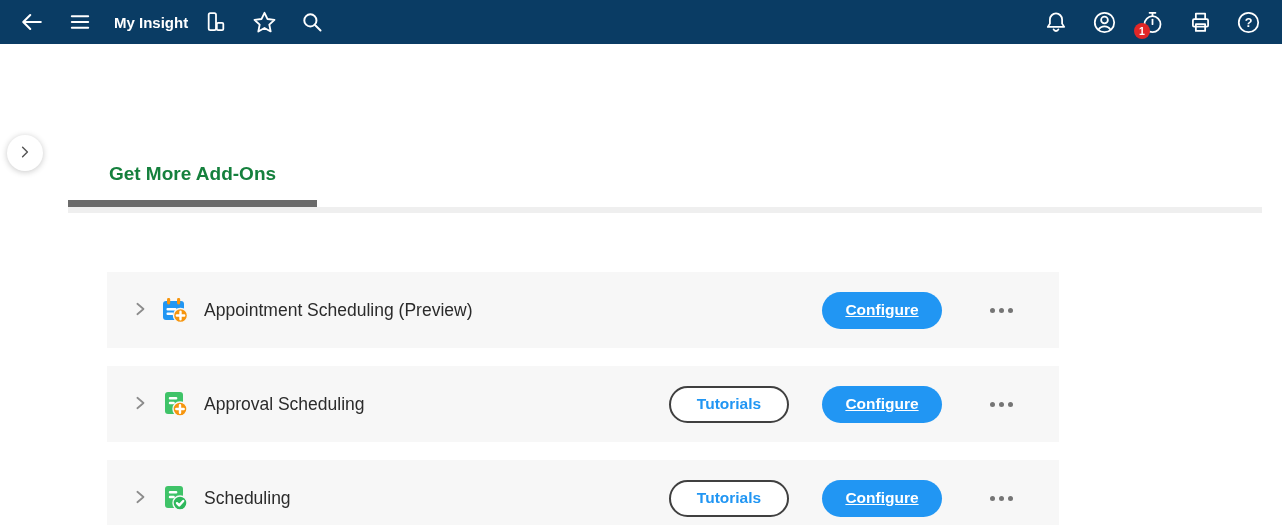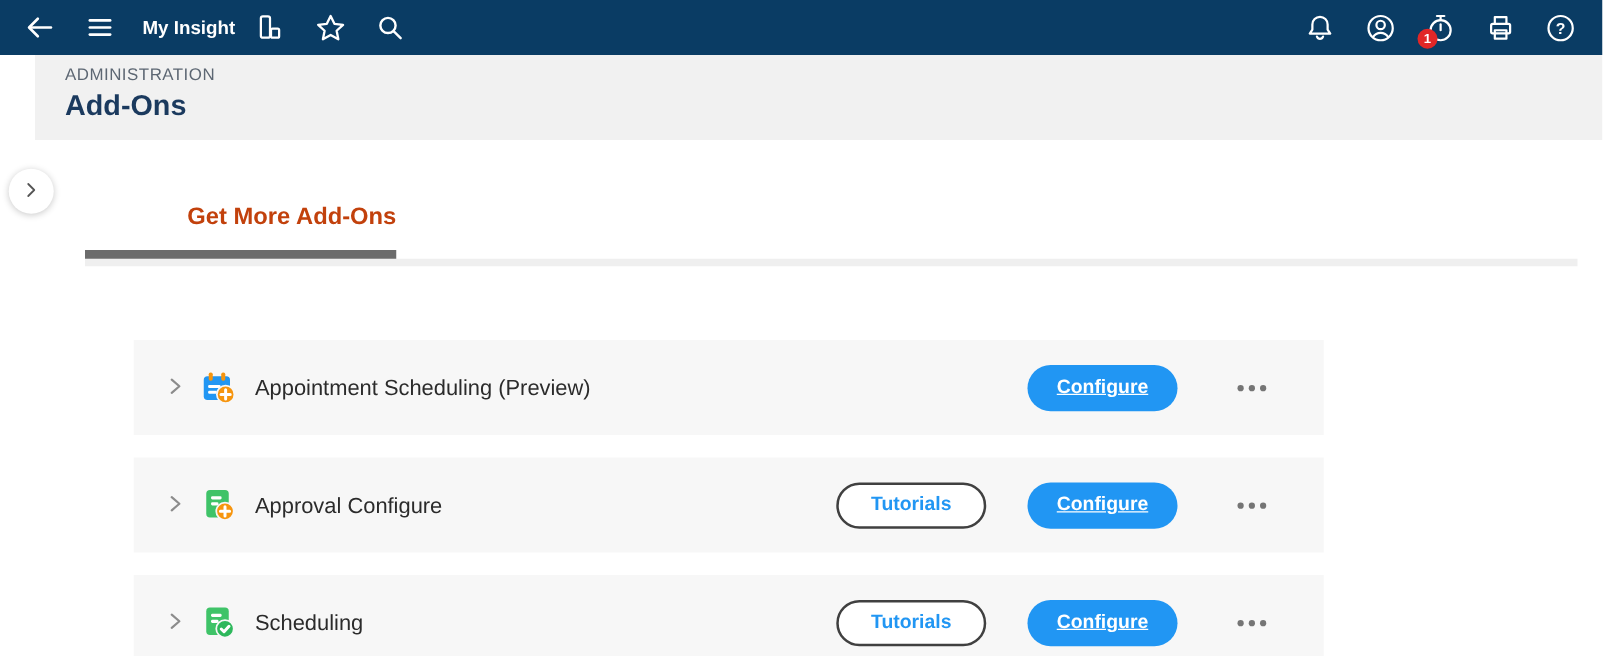--- a/index.html
+++ b/index.html
@@ -29,21 +29,21 @@
   
   .expander { position:absolute; left:7px; top:135px; width:36px; height:36px; border-radius:50%;
               background:#fff; border:none; box-shadow:0 1px 6px rgba(0,0,0,.22);
               display:flex; align-items:center; justify-content:center; cursor:pointer; }
 
   
   .tabs { position:absolute; left:68px; top:148px; display:flex; }
   .tab { width:249px; height:52px; display:flex; align-items:center; justify-content:center;
          background:transparent; border:none; font-size:19px; font-weight:700; cursor:pointer; }
   .tab.active   { color:#333333; }
-  .tab.inactive { color:#c2410c;justify-content:flex-end; }
+  .tab.inactive { color:#15803d; }
   .tab-track  { position:absolute; left:68px; top:207px; width:1194px; height:6px; background:#efefef; }
   .tab-active-bar { position:absolute; left:68px; top:200px; width:249px; height:7px; background:#6b6b6b; }
 
   
   .card { position:absolute; left:107px; width:952px; height:76px; background:#f7f7f7;
           display:flex; align-items:center; padding:0 42px 0 26px; }
   .card.r1 { top:272px; } .card.r2 { top:366px; } .card.r3 { top:460px; }
   .row-chevron { background:transparent; border:none; width:16px; height:24px; padding:0;
                  display:flex; align-items:center; cursor:pointer; margin-right:13px; }
   .addon-icon { width:26px; height:26px; margin-right:16px; }
@@ -149,24 +149,20 @@
         <span>
           <svg width="27" height="27" viewBox="0 0 32 32" fill="none">
               <circle cx="16" cy="16" r="11.5" stroke="#fff" stroke-width="2.1"></circle>
               <text x="16" y="21.5" text-anchor="middle" font-size="15" font-weight="bold" fill="#fff" stroke="none" font-family="Liberation Sans, sans-serif">?</text>
             </svg>
         </span>
       </button>
     </div>
   </header>
 
-  <section class="page-header">
-    <div class="breadcrumb">ADMINISTRATION</div>
-    <h1 class="page-title">Add-Ons</h1>
-  </section>
 
   <button class="expander">
     <span>
       <svg width="16" height="16" viewBox="0 0 20 20" fill="none" stroke="#555" stroke-width="1.8" stroke-linecap="round" stroke-linejoin="round">
           <path d="M7 4 L13 10 L7 16"></path>
         </svg>
     </span>
   </button>
 
   <nav class="tabs">
@@ -217,21 +213,21 @@
     </button>
     <span class="addon-icon">
       <svg width="26" height="26" viewBox="0 0 26 26">
           <rect x="3" y="1" width="18" height="22" rx="3" fill="#3fc368"></rect>
           <rect x="6.8" y="6" width="8.5" height="2.5" rx="1.1" fill="#fff"></rect>
           <rect x="6.8" y="10.8" width="6" height="2.5" rx="1.1" fill="#fff"></rect>
           <circle cx="18" cy="18" r="7" fill="#f6950e" stroke="#f7f7f7" stroke-width="1.4"></circle>
           <path d="M18 14.3 v7.4 M14.3 18 h7.4" stroke="#fff" stroke-width="2.4" stroke-linecap="round"></path>
         </svg>
     </span>
-    <span class="addon-name">Approval Configure</span>
+    <span class="addon-name">Approval Scheduling</span>
     <div class="actions">
       <button class="btn btn-tutorials">Tutorials</button>
       <button class="btn btn-configure">Configure</button>
       <button class="more-btn" aria-label="more options">
           <i></i>
           <i></i>
           <i></i>
         </button>
     </div>
   </div>

